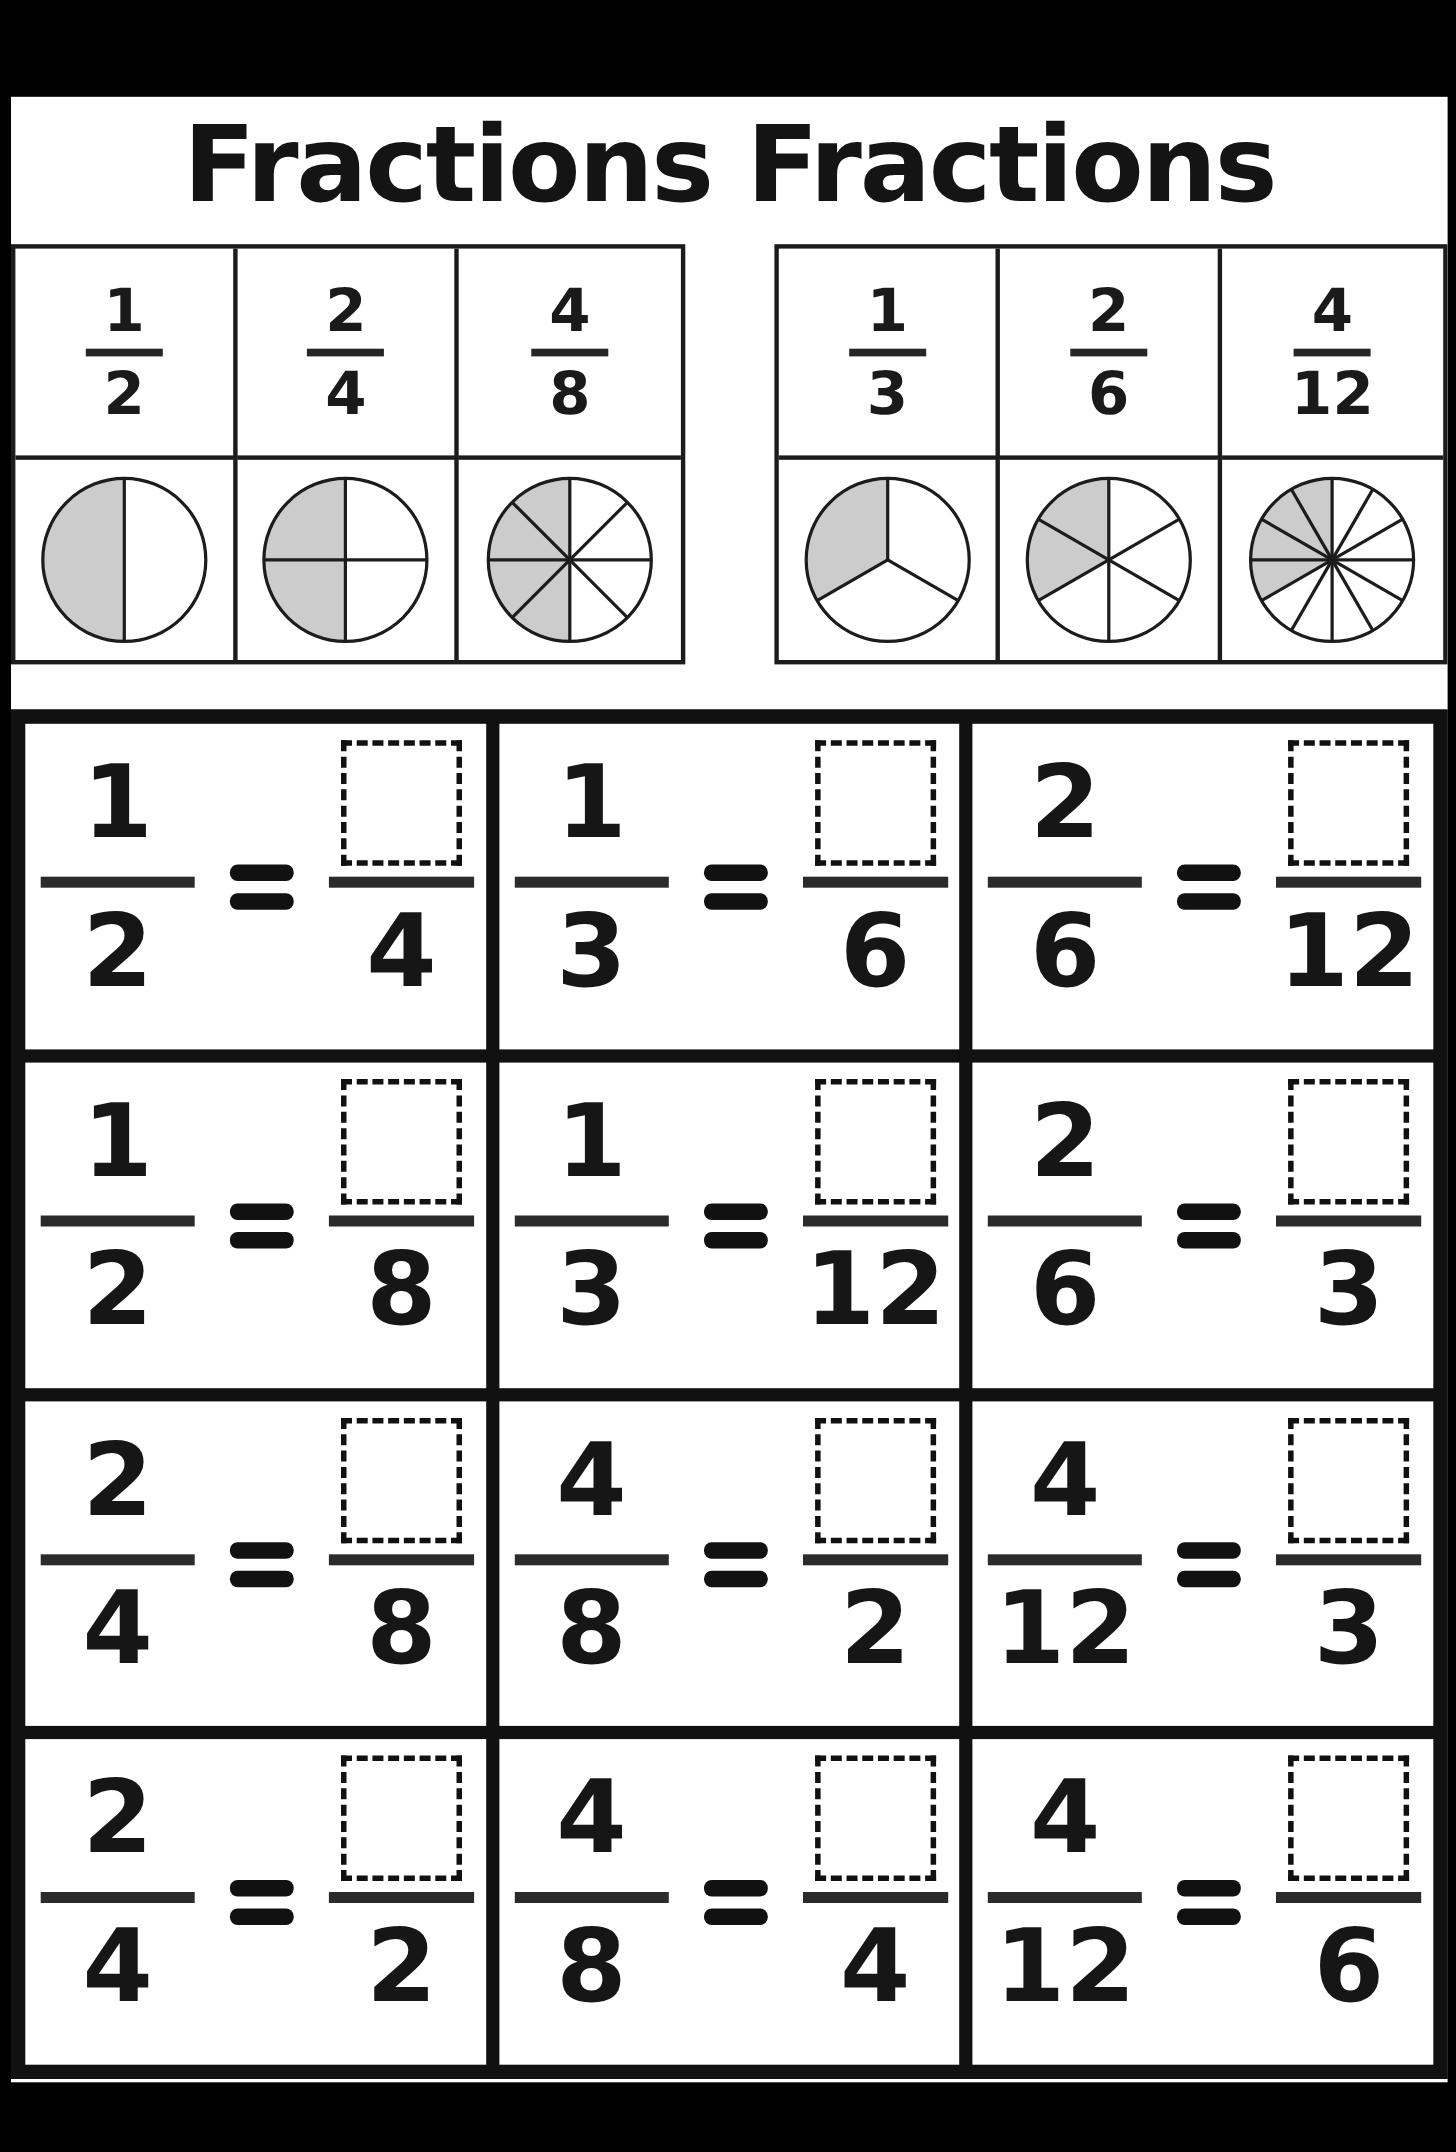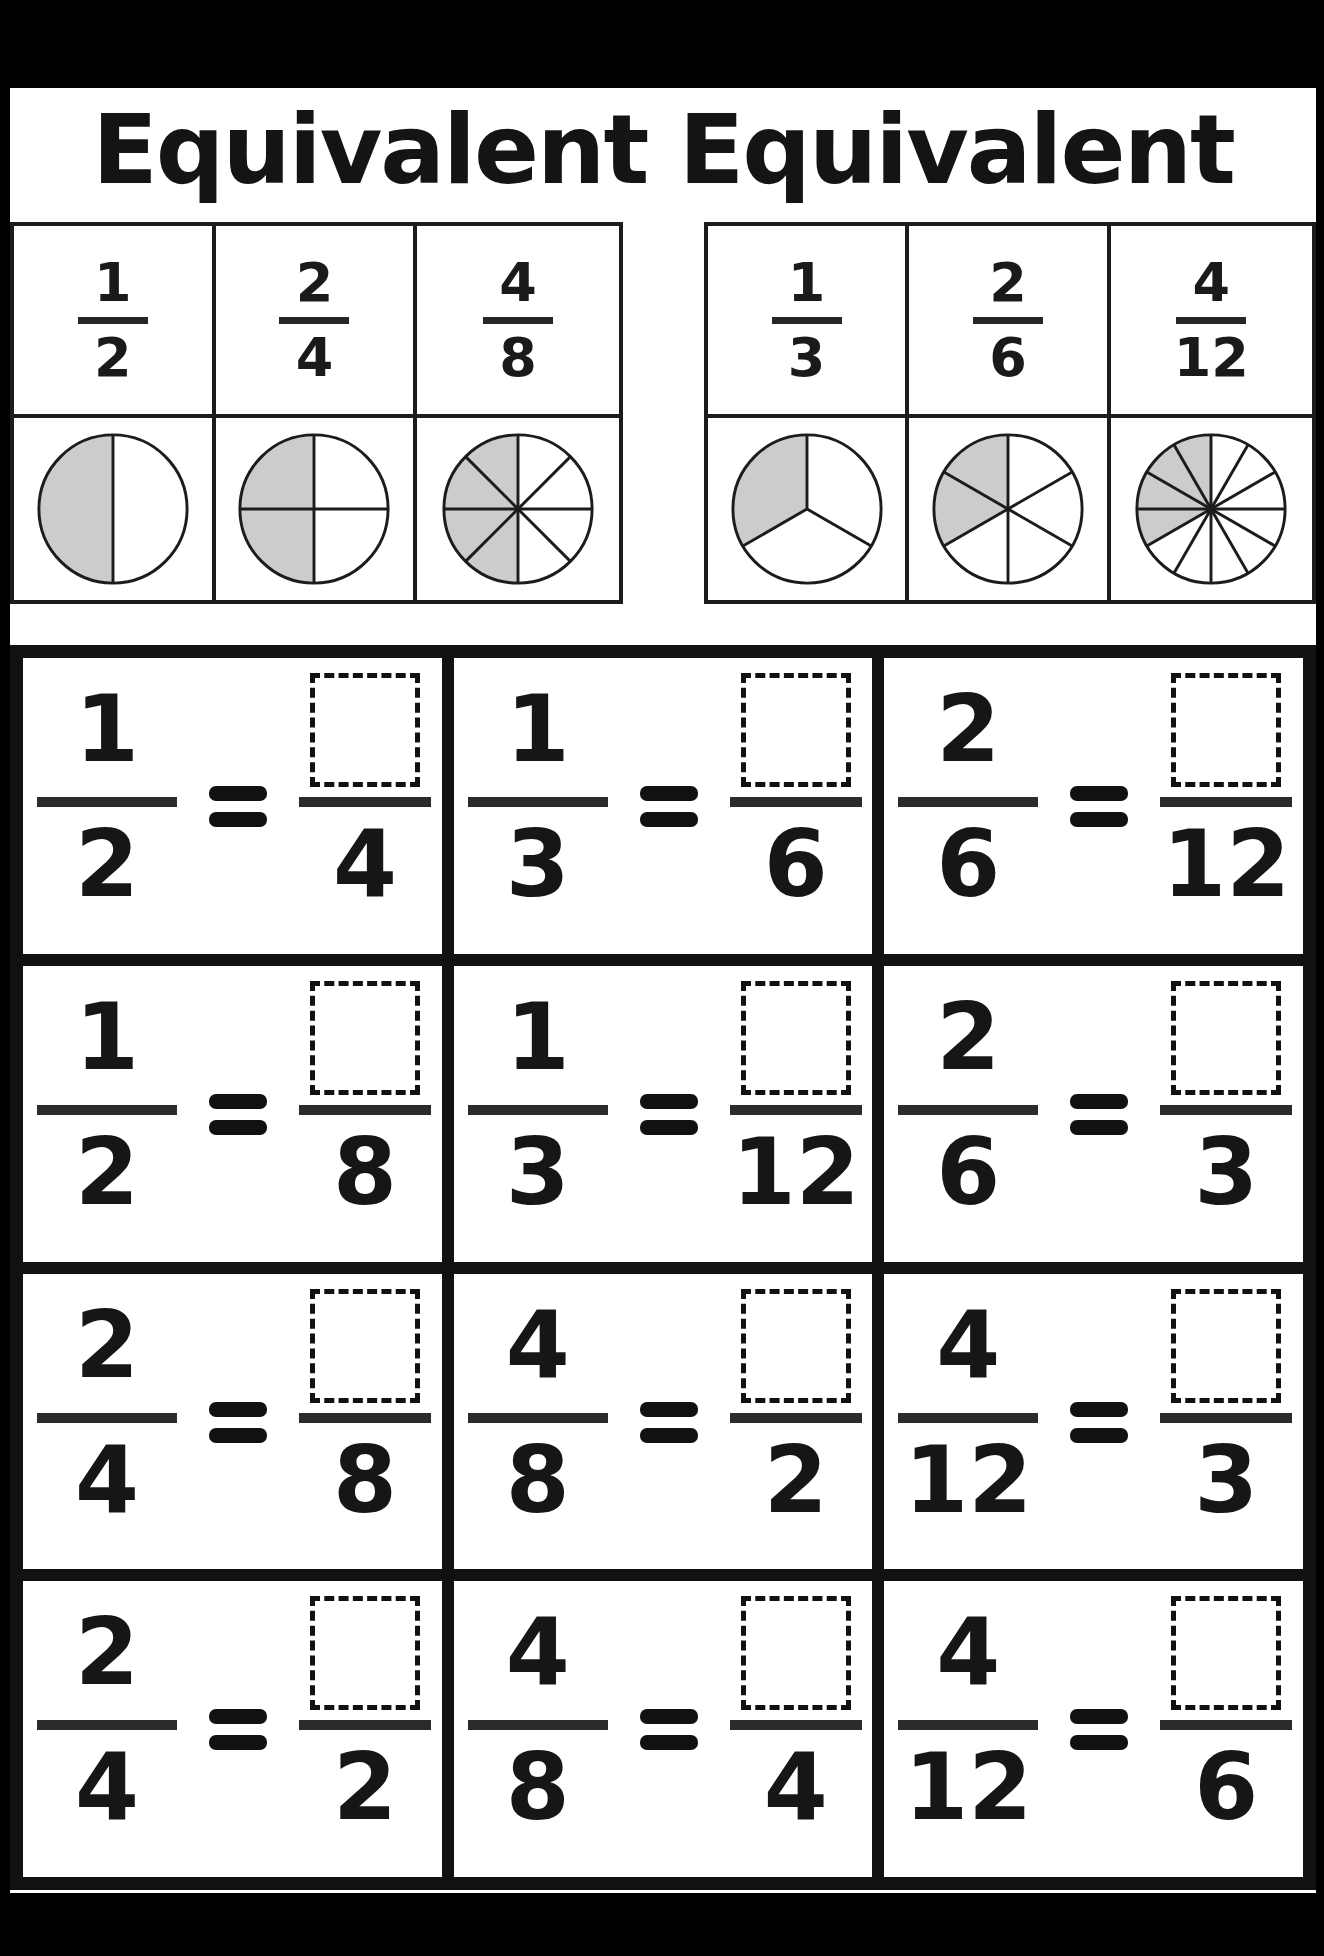--- a/index.html
+++ b/index.html
@@ -40,21 +40,21 @@
         background:#fff;box-sizing:content-box;}
   .rbar{position:absolute;left:276px;top:139px;width:132px;height:10px;background:#2b2b2b;}
   .rden{position:absolute;left:276px;top:161px;width:132px;text-align:center;}
 </style>
 </head>
 <body>
 
 <div id="page">
   <div id="paper">
 
-    <div id="title">Equivalent Equivalent</div>
+    <div id="title">Fractions Fractions</div>
 
     <div id="rtable1" class="rtable">
       <div class="rcell fcell">
         <div class="tfrac">
           <span>1</span>
           <span class="tbar"></span>
           <span>2</span>
         </div>
       </div>
       <div class="rcell fcell">

